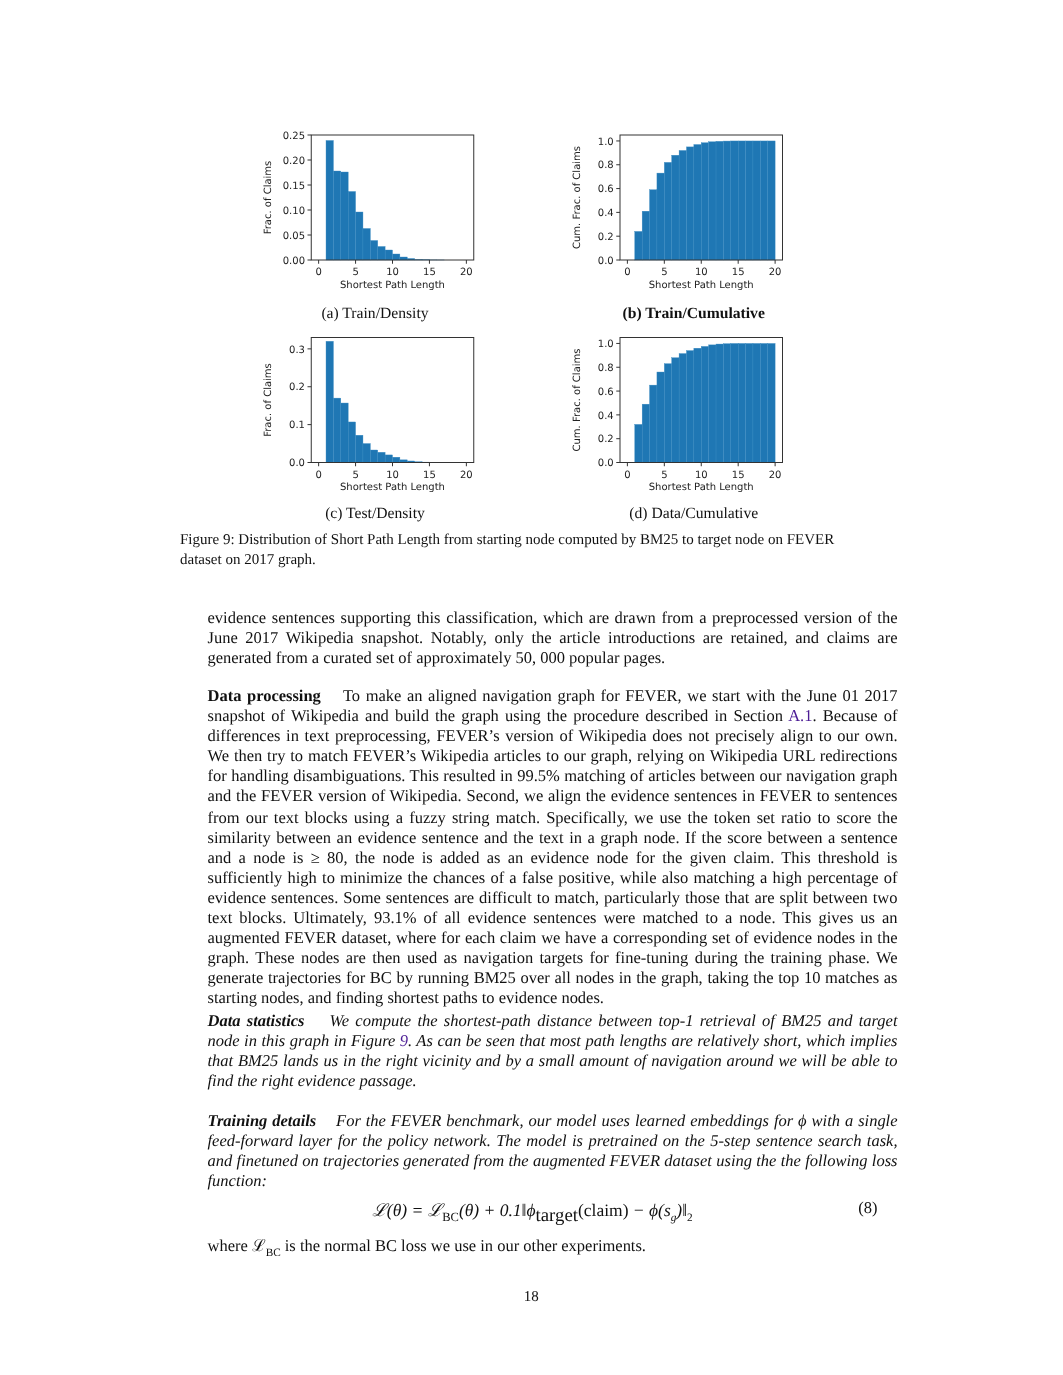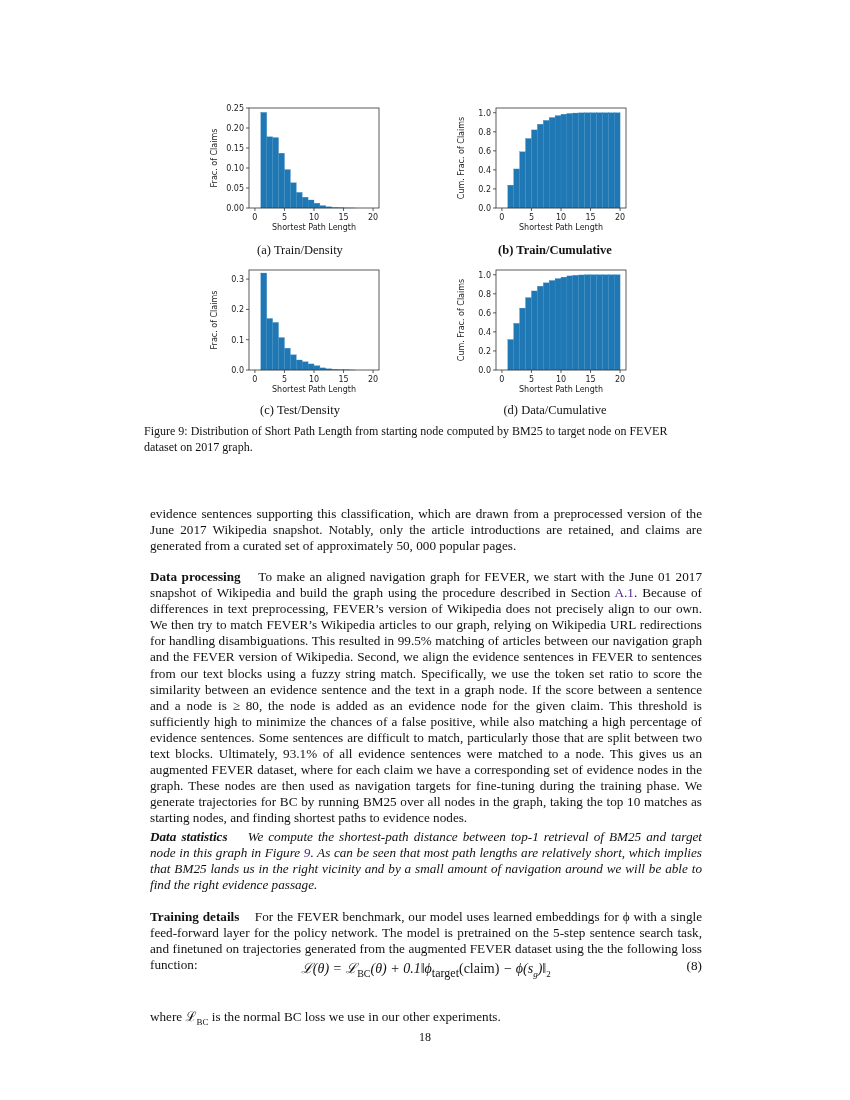--- a/index.html
+++ b/index.html
@@ -7,22 +7,22 @@
          font-family: "Liberation Serif", "DejaVu Serif", serif; color: #111; }
 
   .fig-panel { position: absolute; }
   .chart-svg { display: block; }
   .chart-svg text { font-family: "DejaVu Sans", "Liberation Sans", sans-serif; fill: #222; }
   .subcap { position: absolute; font-size: 12.5px; text-align: center; width: 200px; }
 
   .fig-caption { position: absolute; left: 144px; top: 423px; width: 552px;
                  font-size: 12px; line-height: 16px; }
 
-  .para { position: absolute; left: 150px; width: 552px; font-size: 13.2px;
-          line-height: 16.1px; text-align: justify; margin-top: 20px; }
+  .para { position: absolute; left: 166px; width: 552px; font-size: 13.2px;
+          line-height: 16.1px; text-align: justify; }
   .para b { font-weight: bold; }
   .link { color: #4c1d95; }
 
   .equation { position: absolute; left: 150px; top: 958px; width: 552px; height: 20px;
               font-size: 14px; }
   .eq-body { position: absolute; left: 0; right: 0; text-align: center; font-style: italic; }
   .eq-body .rm { font-style: normal; }
   .eq-num { position: absolute; right: 0; top: 0; font-size: 13.2px; }
 
   .page-number { position: absolute; left: 0; width: 850px; top: 1030px; text-align: center;
@@ -229,28 +229,28 @@
 <div class="para" style="top:549px;">
   <b>Data processing</b>&nbsp;&nbsp;&nbsp;
   <span>To make an aligned navigation graph for FEVER, we start with the June 01 2017 snapshot of Wikipedia and build the graph using the procedure described in Section </span><span class="link">A.1</span><span>. Because of differences in text preprocessing, FEVER’s version of Wikipedia does not precisely align to our own. We then try to match FEVER’s Wikipedia articles to our graph, relying on Wikipedia URL redirections for handling disambiguations. This resulted in 99.5% matching of articles between our navigation graph and the FEVER version of Wikipedia. Second, we align the evidence sentences in FEVER to sentences from our text blocks using a fuzzy string match. Specifically, we use the token set ratio to score the similarity between an evidence sentence and the text in a graph node. If the score between a sentence and a node is ≥ 80, the node is added as an evidence node for the given claim. This threshold is sufficiently high to minimize the chances of a false positive, while also matching a high percentage of evidence sentences. Some sentences are difficult to match, particularly those that are split between two text blocks. Ultimately, 93.1% of all evidence sentences were matched to a node. This gives us an augmented FEVER dataset, where for each claim we have a corresponding set of evidence nodes in the graph. These nodes are then used as navigation targets for fine-tuning during the training phase. We generate trajectories for BC by running BM25 over all nodes in the graph, taking the top 10 matches as starting nodes, and finding shortest paths to evidence nodes.</span>
 </div>
 
 <div class="para" style="top:809px;font-style:italic;">
   <b>Data statistics</b>&nbsp;&nbsp;&nbsp;
   <span>We compute the shortest-path distance between top-1 retrieval of BM25 and target node in this graph in Figure </span><span class="link">9</span><span>. As can be seen that most path lengths are relatively short, which implies that BM25 lands us in the right vicinity and by a small amount of navigation around we will be able to find the right evidence passage.</span>
 </div>
 
-<div class="para" style="top:889px;">
+<div class="para" style="top:889px;font-style:italic;">
   <b>Training details</b>&nbsp;&nbsp;&nbsp;
   <span>For the FEVER benchmark, our model uses learned embeddings for ϕ with a single feed-forward layer for the policy network. The model is pretrained on the 5-step sentence search task, and finetuned on trajectories generated from the augmented FEVER dataset using the the following loss function:</span>
 </div>
 
 <div class="equation">
   <div class="eq-body">
-    <span>ℒ(θ) = ℒ</span><sub class="rm" style="font-size:10px;">BC</sub><span>(θ) + 0.1‖ϕ</span><sub class="rm" style="font-size:12px;">target</sub><span class="rm">(claim)</span><span> − ϕ(s</span><sub style="font-size:9px;">g</sub><span>)‖</span><sub class="rm" style="font-size:9px;">2</sub>
+    <span>ℒ(θ) = ℒ</span><sub class="rm" style="font-size:10px;">BC</sub><span>(θ) + 0.1‖ϕ</span><sub class="rm" style="font-size:15px;">target</sub><span class="rm">(claim)</span><span> − ϕ(s</span><sub style="font-size:9px;">g</sub><span>)‖</span><sub class="rm" style="font-size:9px;">2</sub>
   </div>
   <span class="eq-num">(8)</span>
 </div>
 
 <div class="para" style="top:989px;">
   <span>where ℒ</span><sub style="font-size:9px;">BC</sub><span> is the normal BC loss we use in our other experiments.</span>
 </div>
 
 <div class="page-number">18</div>
 

